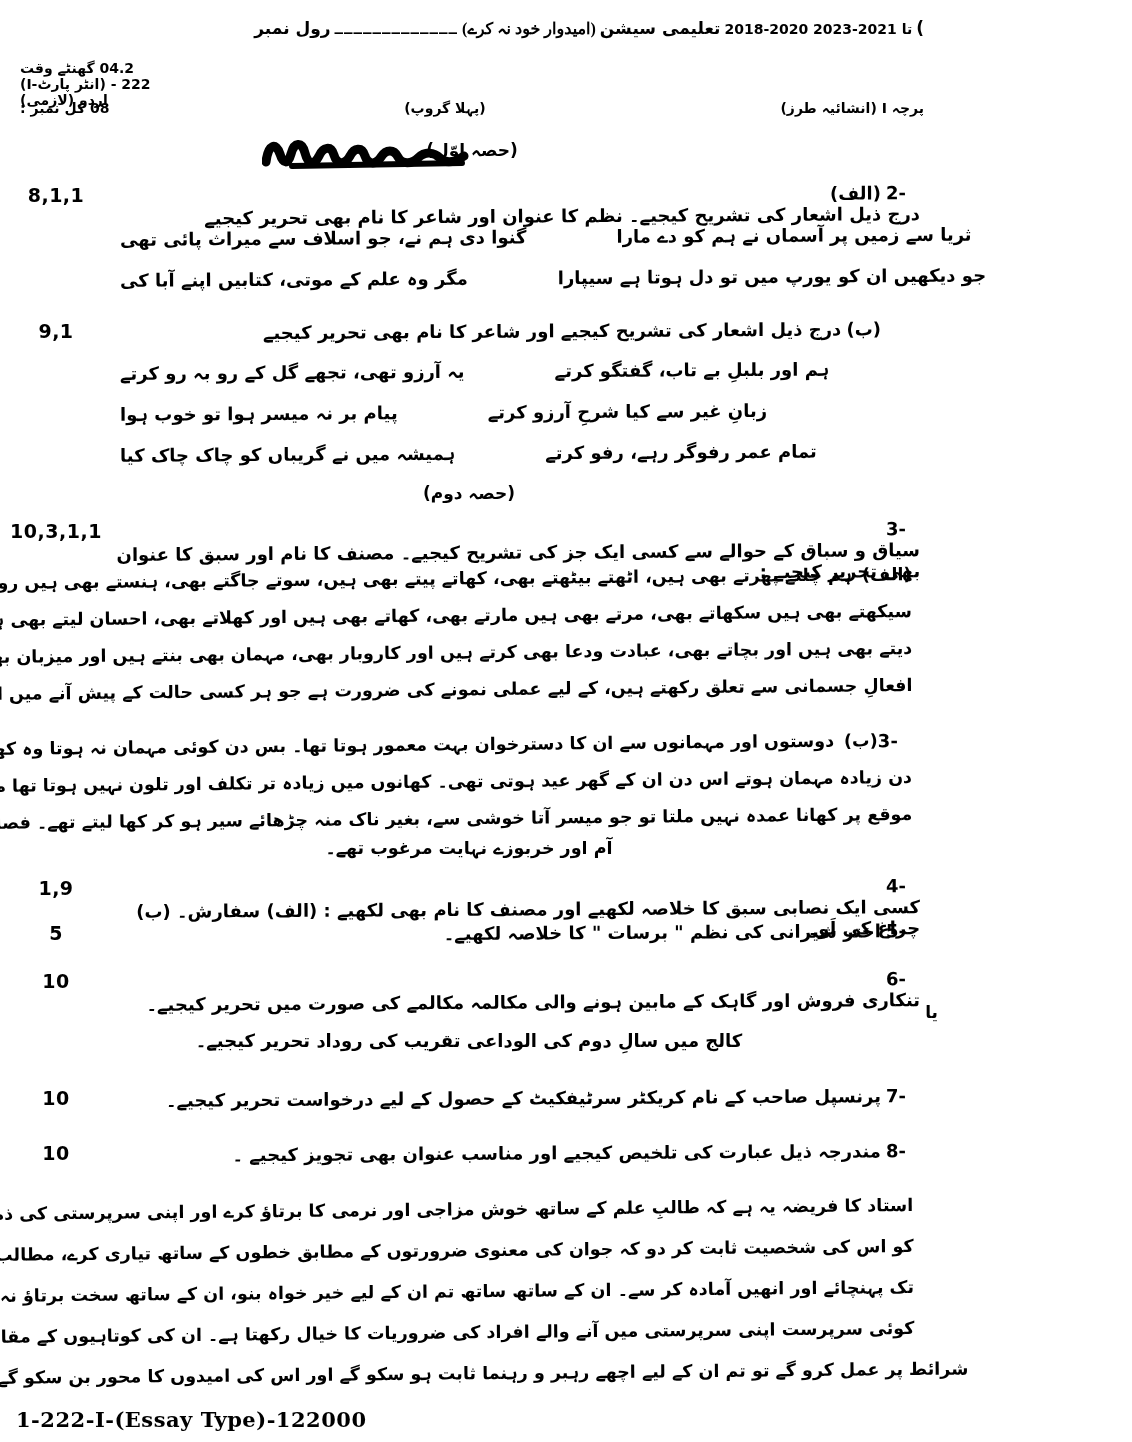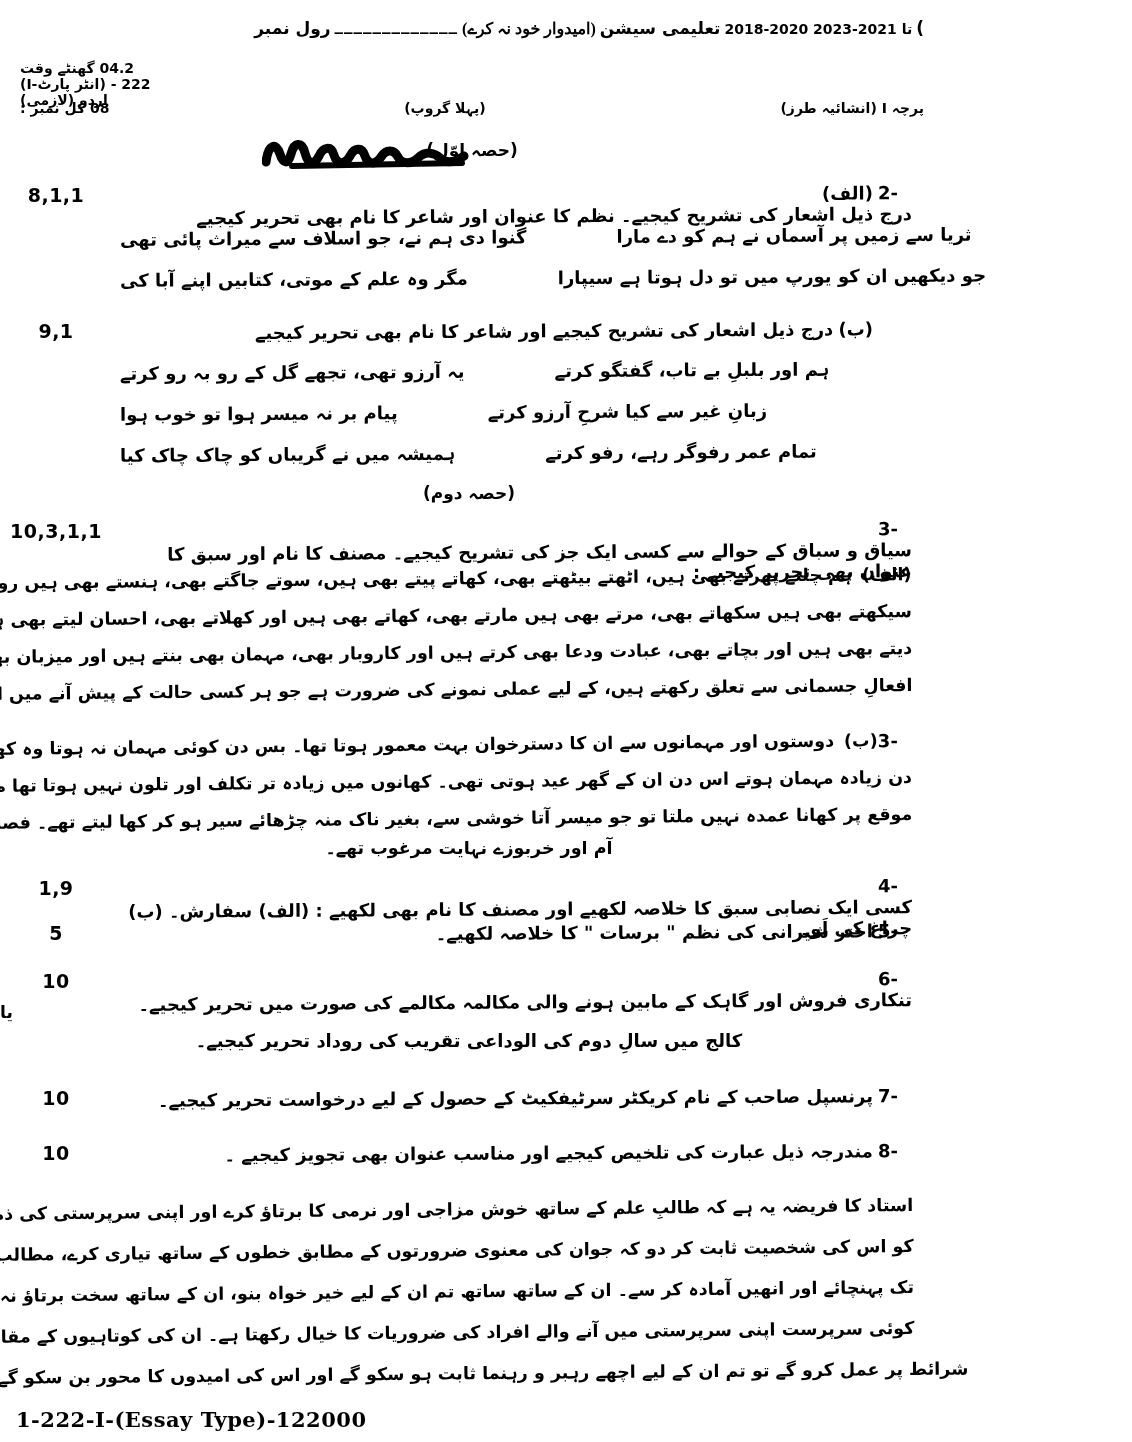--- a/index.html
+++ b/index.html
@@ -76,21 +76,21 @@
 
   
   #scribble {
     top: 132px; left: 262px;
     width: 210px; height: 40px;
   }
 
   
   .qrow {
     position: absolute;
-    left: 0; right: 12px;
+    left: 0; right: 4px;
     display: flex;
     align-items: flex-start;
   }
   .marks {
     width: 112px;
     flex: 0 0 112px;
     text-align: center;
     font-size: 19px;
     font-weight: 700;
     font-family: "DejaVu Sans", sans-serif;
@@ -167,21 +167,21 @@
   
   .subpart {
     display: inline-block;
     padding-left: 10px;
   }
 
   
   .alt-word {
     position: absolute;
     left: 0; right: 0;
-    text-align: left;
+    text-align: right;
     font-size: 17px;
     font-weight: 700;
     direction: rtl;
   }
 
   
   #footer {
     position: absolute;
     left: 16px; bottom: 10px;
     font-size: 21px;

